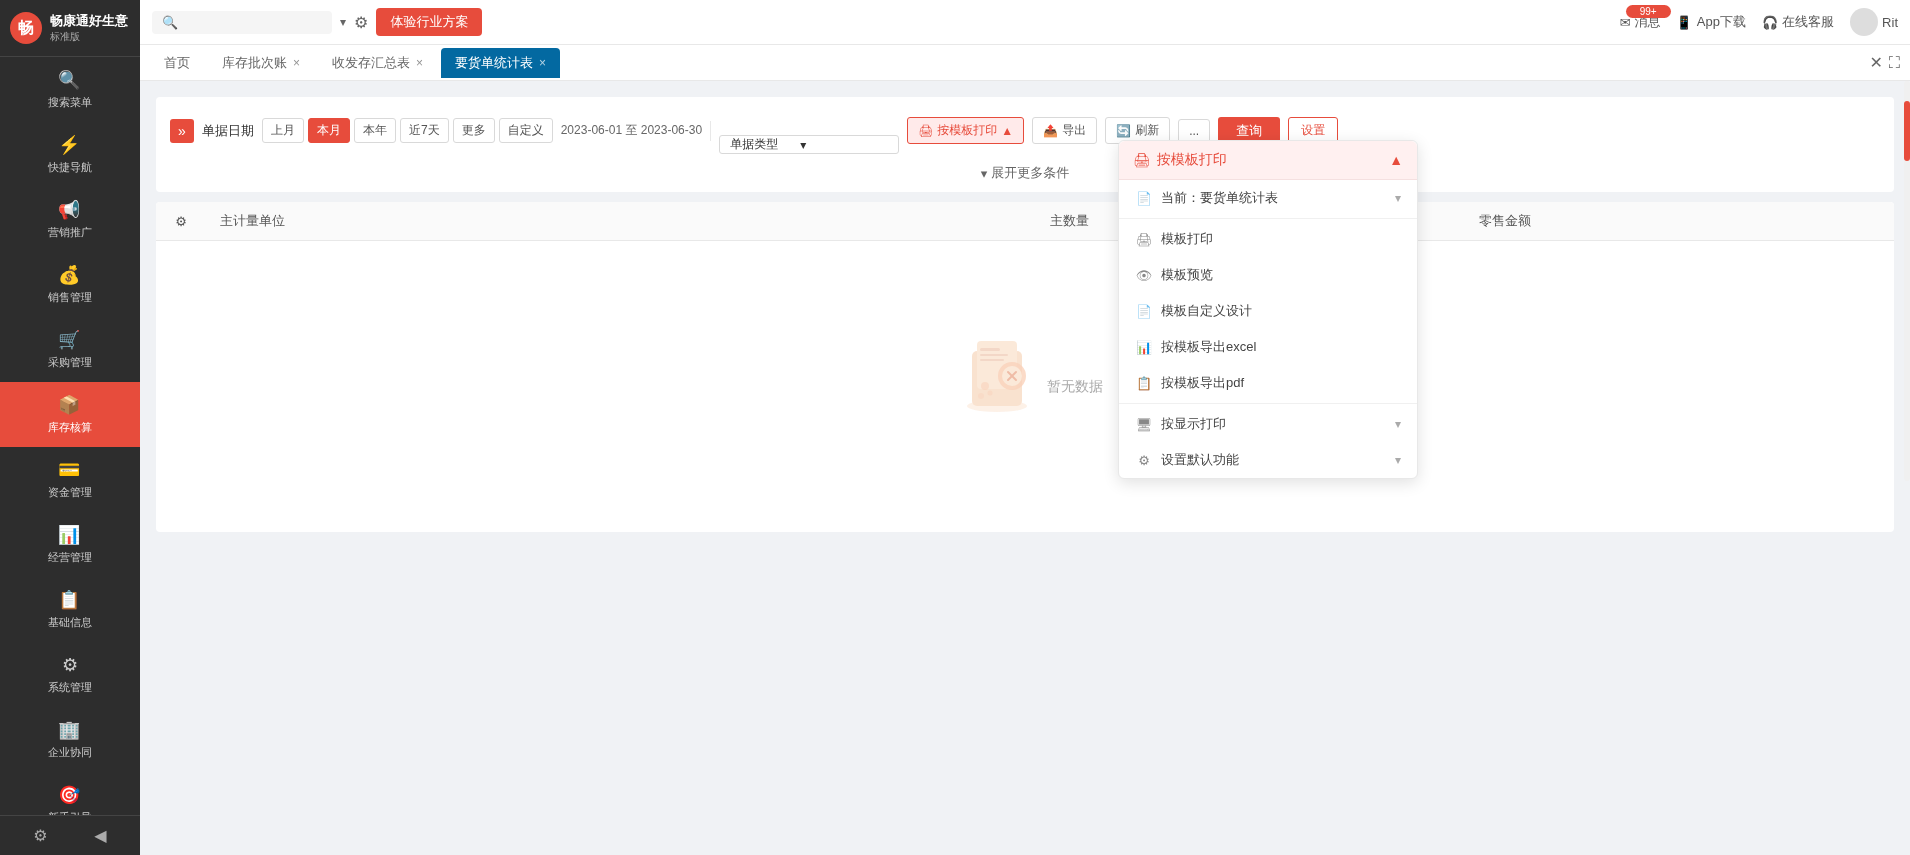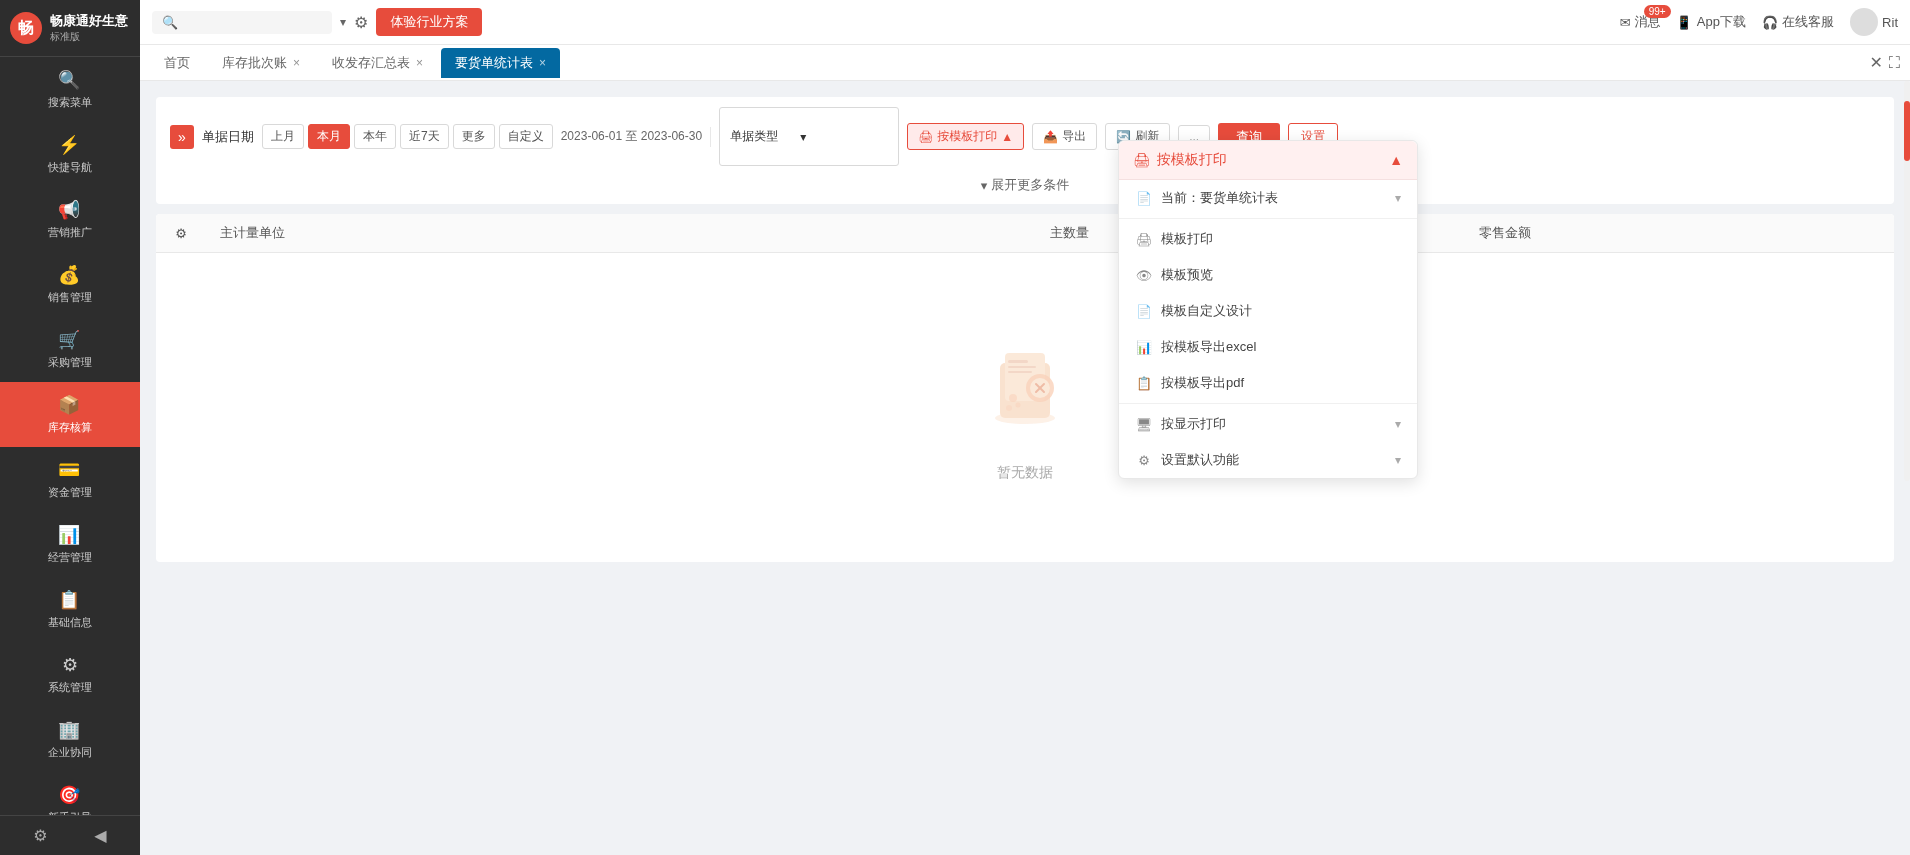--- a/index.html
+++ b/index.html
@@ -24,21 +24,21 @@
 
     
     .topbar { position: fixed; left: 140px; top: 0; right: 0; height: 45px; background: #fff; display: flex; align-items: center; padding: 0 12px; border-bottom: 1px solid #e8e8e8; z-index: 99; }
     .topbar-search { display: flex; align-items: center; background: #f5f5f5; border-radius: 4px; padding: 4px 10px; width: 180px; margin-right: 8px; }
     .topbar-search input { border: none; background: transparent; outline: none; font-size: 12px; width: 140px; }
     .topbar-dropdown { display: flex; align-items: center; cursor: pointer; color: #666; font-size: 12px; margin-right: 8px; }
     .topbar-gear { color: #666; font-size: 16px; cursor: pointer; margin-right: 8px; }
     .topbar-trial { background: #e74c3c; color: white; border: none; border-radius: 4px; padding: 5px 14px; font-size: 13px; cursor: pointer; margin-right: auto; }
     .topbar-right { display: flex; align-items: center; gap: 16px; margin-left: auto; }
     .topbar-icon-item { display: flex; align-items: center; gap: 4px; color: #555; cursor: pointer; font-size: 13px; position: relative; }
-    .badge { background: #e74c3c; color: white; font-size: 10px; border-radius: 10px; padding: 1px 5px; position: absolute; top: -8px; right: -10px; text-align: center; }
+    .badge { background: #e74c3c; color: white; font-size: 10px; border-radius: 10px; padding: 1px 14px; position: absolute; top: -8px; right: -10px; text-align: center; }
     .user-avatar { width: 28px; height: 28px; background: #ddd; border-radius: 50%; }
 
     
     .tabs-bar { position: fixed; left: 140px; top: 45px; right: 0; height: 36px; background: #fff; display: flex; align-items: center; border-bottom: 1px solid #e8e8e8; padding: 0 10px; gap: 4px; z-index: 98; }
     .tab-item { display: flex; align-items: center; padding: 6px 14px; border-radius: 4px 4px 0 0; cursor: pointer; font-size: 13px; color: #666; white-space: nowrap; }
     .tab-item.active { background: #0369a1; color: white; }
     .tab-close { margin-left: 6px; font-size: 12px; cursor: pointer; opacity: 0.7; }
     .tabs-actions { margin-left: auto; display: flex; align-items: center; gap: 6px; }
     .tabs-action-btn { background: none; border: none; cursor: pointer; color: #666; font-size: 16px; }
 
@@ -49,37 +49,37 @@
     
     .filter-area { background: #fff; border-radius: 4px; padding: 10px 14px; margin-bottom: 10px; }
     .filter-row { display: flex; align-items: center; gap: 8px; flex-wrap: wrap; }
     .filter-expand-btn { display: flex; align-items: center; width: 100%; justify-content: center; margin-top: 8px; color: #666; cursor: pointer; font-size: 13px; gap: 4px; }
     .date-label { font-size: 13px; color: #333; white-space: nowrap; }
     .date-btns { display: flex; gap: 4px; }
     .date-btn { border: 1px solid #d9d9d9; background: #fff; border-radius: 3px; padding: 3px 8px; font-size: 12px; cursor: pointer; color: #555; }
     .date-btn.active { background: #e74c3c; color: white; border-color: #e74c3c; }
     .date-range { font-size: 12px; color: #666; }
     .divider-v { width: 1px; height: 20px; background: #e8e8e8; }
-    .select-field { display: flex; align-items: center; border: 1px solid #d9d9d9; border-radius: 3px; padding: 20px 10px; font-size: 12px; background: #fff; cursor: pointer; gap: 22px; min-width: 180px; }
+    .select-field { display: flex; align-items: center; border: 1px solid #d9d9d9; border-radius: 3px; padding: 0 10px; font-size: 12px; background: #fff; cursor: pointer; gap: 22px; min-width: 180px; margin-top: 28px; }
     .query-btn { background: #e74c3c; color: white; border: none; border-radius: 3px; padding: 5px 18px; font-size: 13px; cursor: pointer; }
     .tool-btn { display: flex; align-items: center; gap: 4px; border: 1px solid #d9d9d9; background: #fff; border-radius: 3px; padding: 4px 10px; font-size: 12px; cursor: pointer; color: #555; }
     .tool-btn.active-dropdown { background: #ffeaea; border-color: #e74c3c; color: #e74c3c; }
     .settings-btn { border: 1px solid #e74c3c; color: #e74c3c; background: #fff; border-radius: 3px; padding: 4px 12px; font-size: 12px; cursor: pointer; }
 
     
     .action-row { display: flex; align-items: center; margin-bottom: 10px; gap: 8px; }
     .expand-icon-btn { width: 24px; height: 24px; background: #e74c3c; border-radius: 3px; display: flex; align-items: center; justify-content: center; color: white; cursor: pointer; font-size: 14px; }
 
     
     .data-table { background: #fff; border-radius: 4px; overflow: hidden; }
     .table-header { display: flex; align-items: center; background: #fafafa; border-bottom: 1px solid #e8e8e8; }
     .th { padding: 10px 14px; font-size: 13px; font-weight: 500; color: #555; flex: 1; }
     .th:first-child { flex: 0 0 50px; text-align: center; }
     .th:nth-child(2) { flex: 2; }
-    .empty-state { display: flex; flex-direction: column; align-items: center; justify-content: center; padding: 80px 0; }
+    .empty-state { display: flex; flex-direction: row; align-items: center; justify-content: center; padding: 80px 0; }
     .empty-icon { font-size: 80px; margin-bottom: 12px; opacity: 0.5; }
     .empty-text { color: #aaa; font-size: 14px; }
 
     
     .dropdown-popup { position: absolute; top: 140px; left: 1118px; width: 300px; background: #fff; border: 1px solid #e8e8e8; border-radius: 6px; box-shadow: 0 4px 16px rgba(0,0,0,0.12); z-index: 200; }
     .popup-header { display: flex; align-items: center; justify-content: space-between; padding: 10px 14px; background: #fff0f0; border-radius: 6px 6px 0 0; border-bottom: 1px solid #f5e0e0; }
     .popup-header-title { display: flex; align-items: center; gap: 6px; color: #e74c3c; font-size: 14px; font-weight: 500; }
     .popup-chevron { color: #e74c3c; font-size: 14px; }
     .popup-item { display: flex; align-items: center; gap: 8px; padding: 9px 16px; font-size: 13px; color: #444; cursor: pointer; }
     .popup-item-icon { width: 18px; height: 18px; display: flex; align-items: center; justify-content: center; font-size: 13px; color: #888; }

